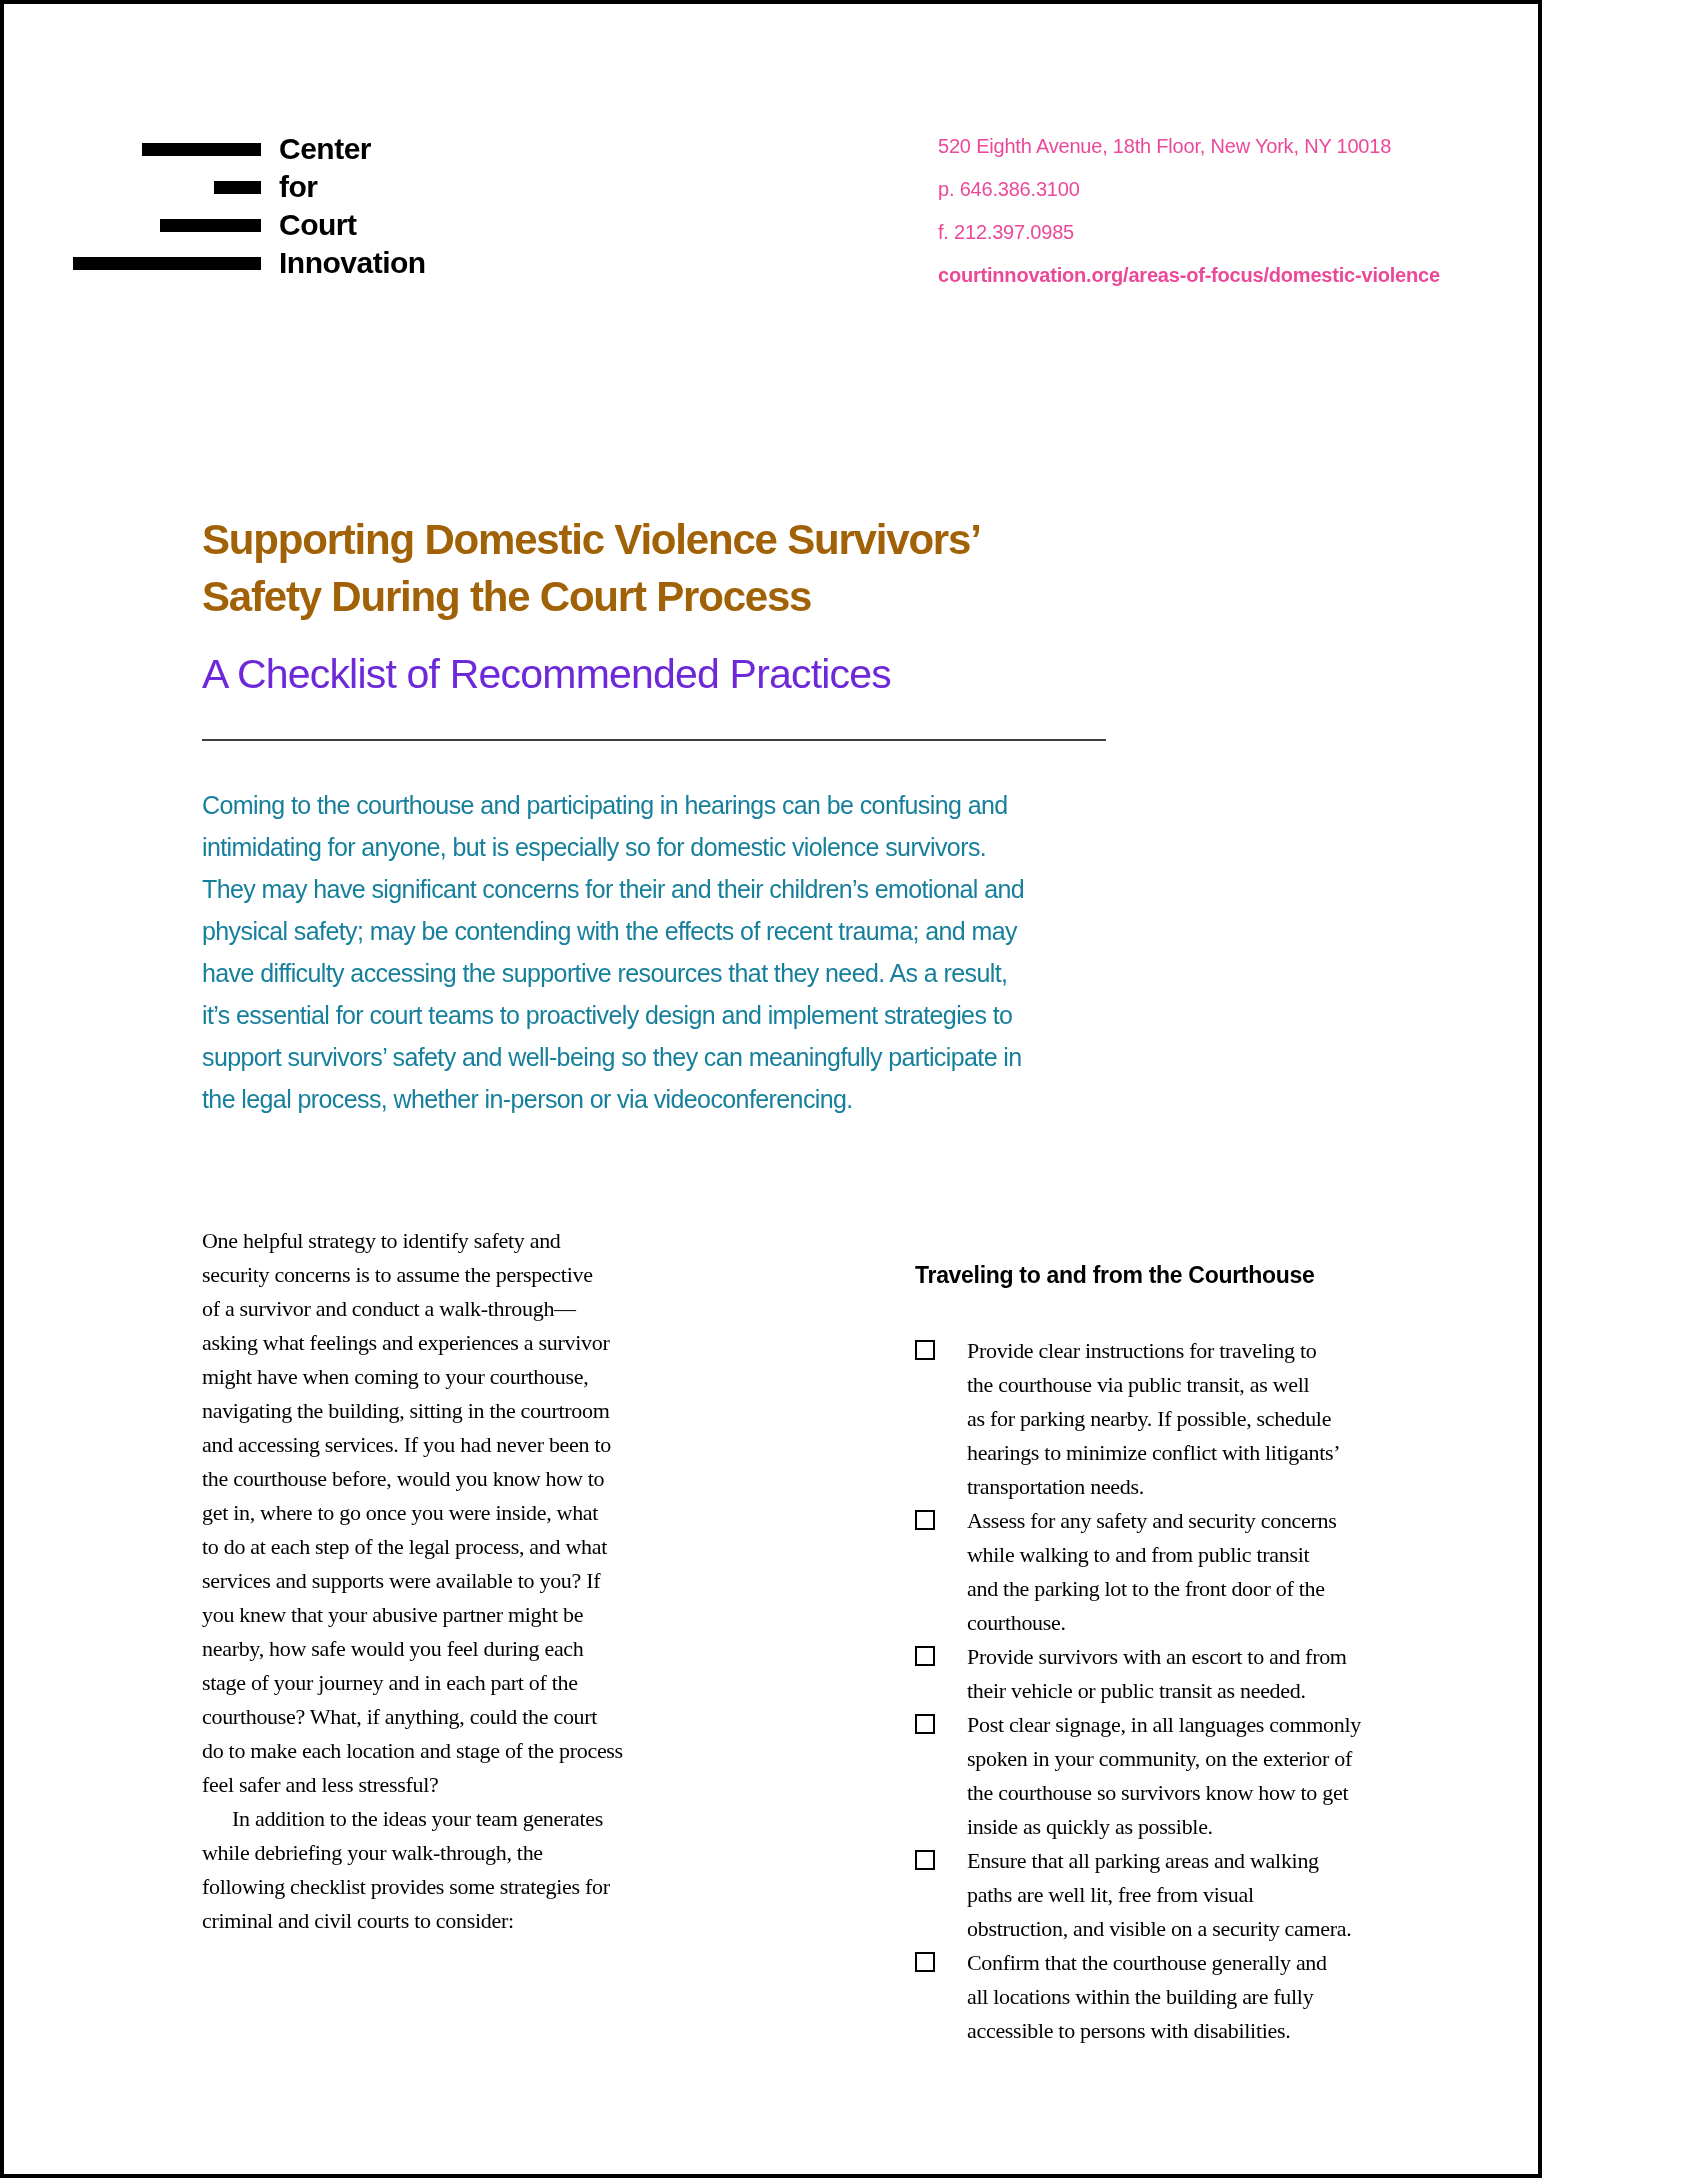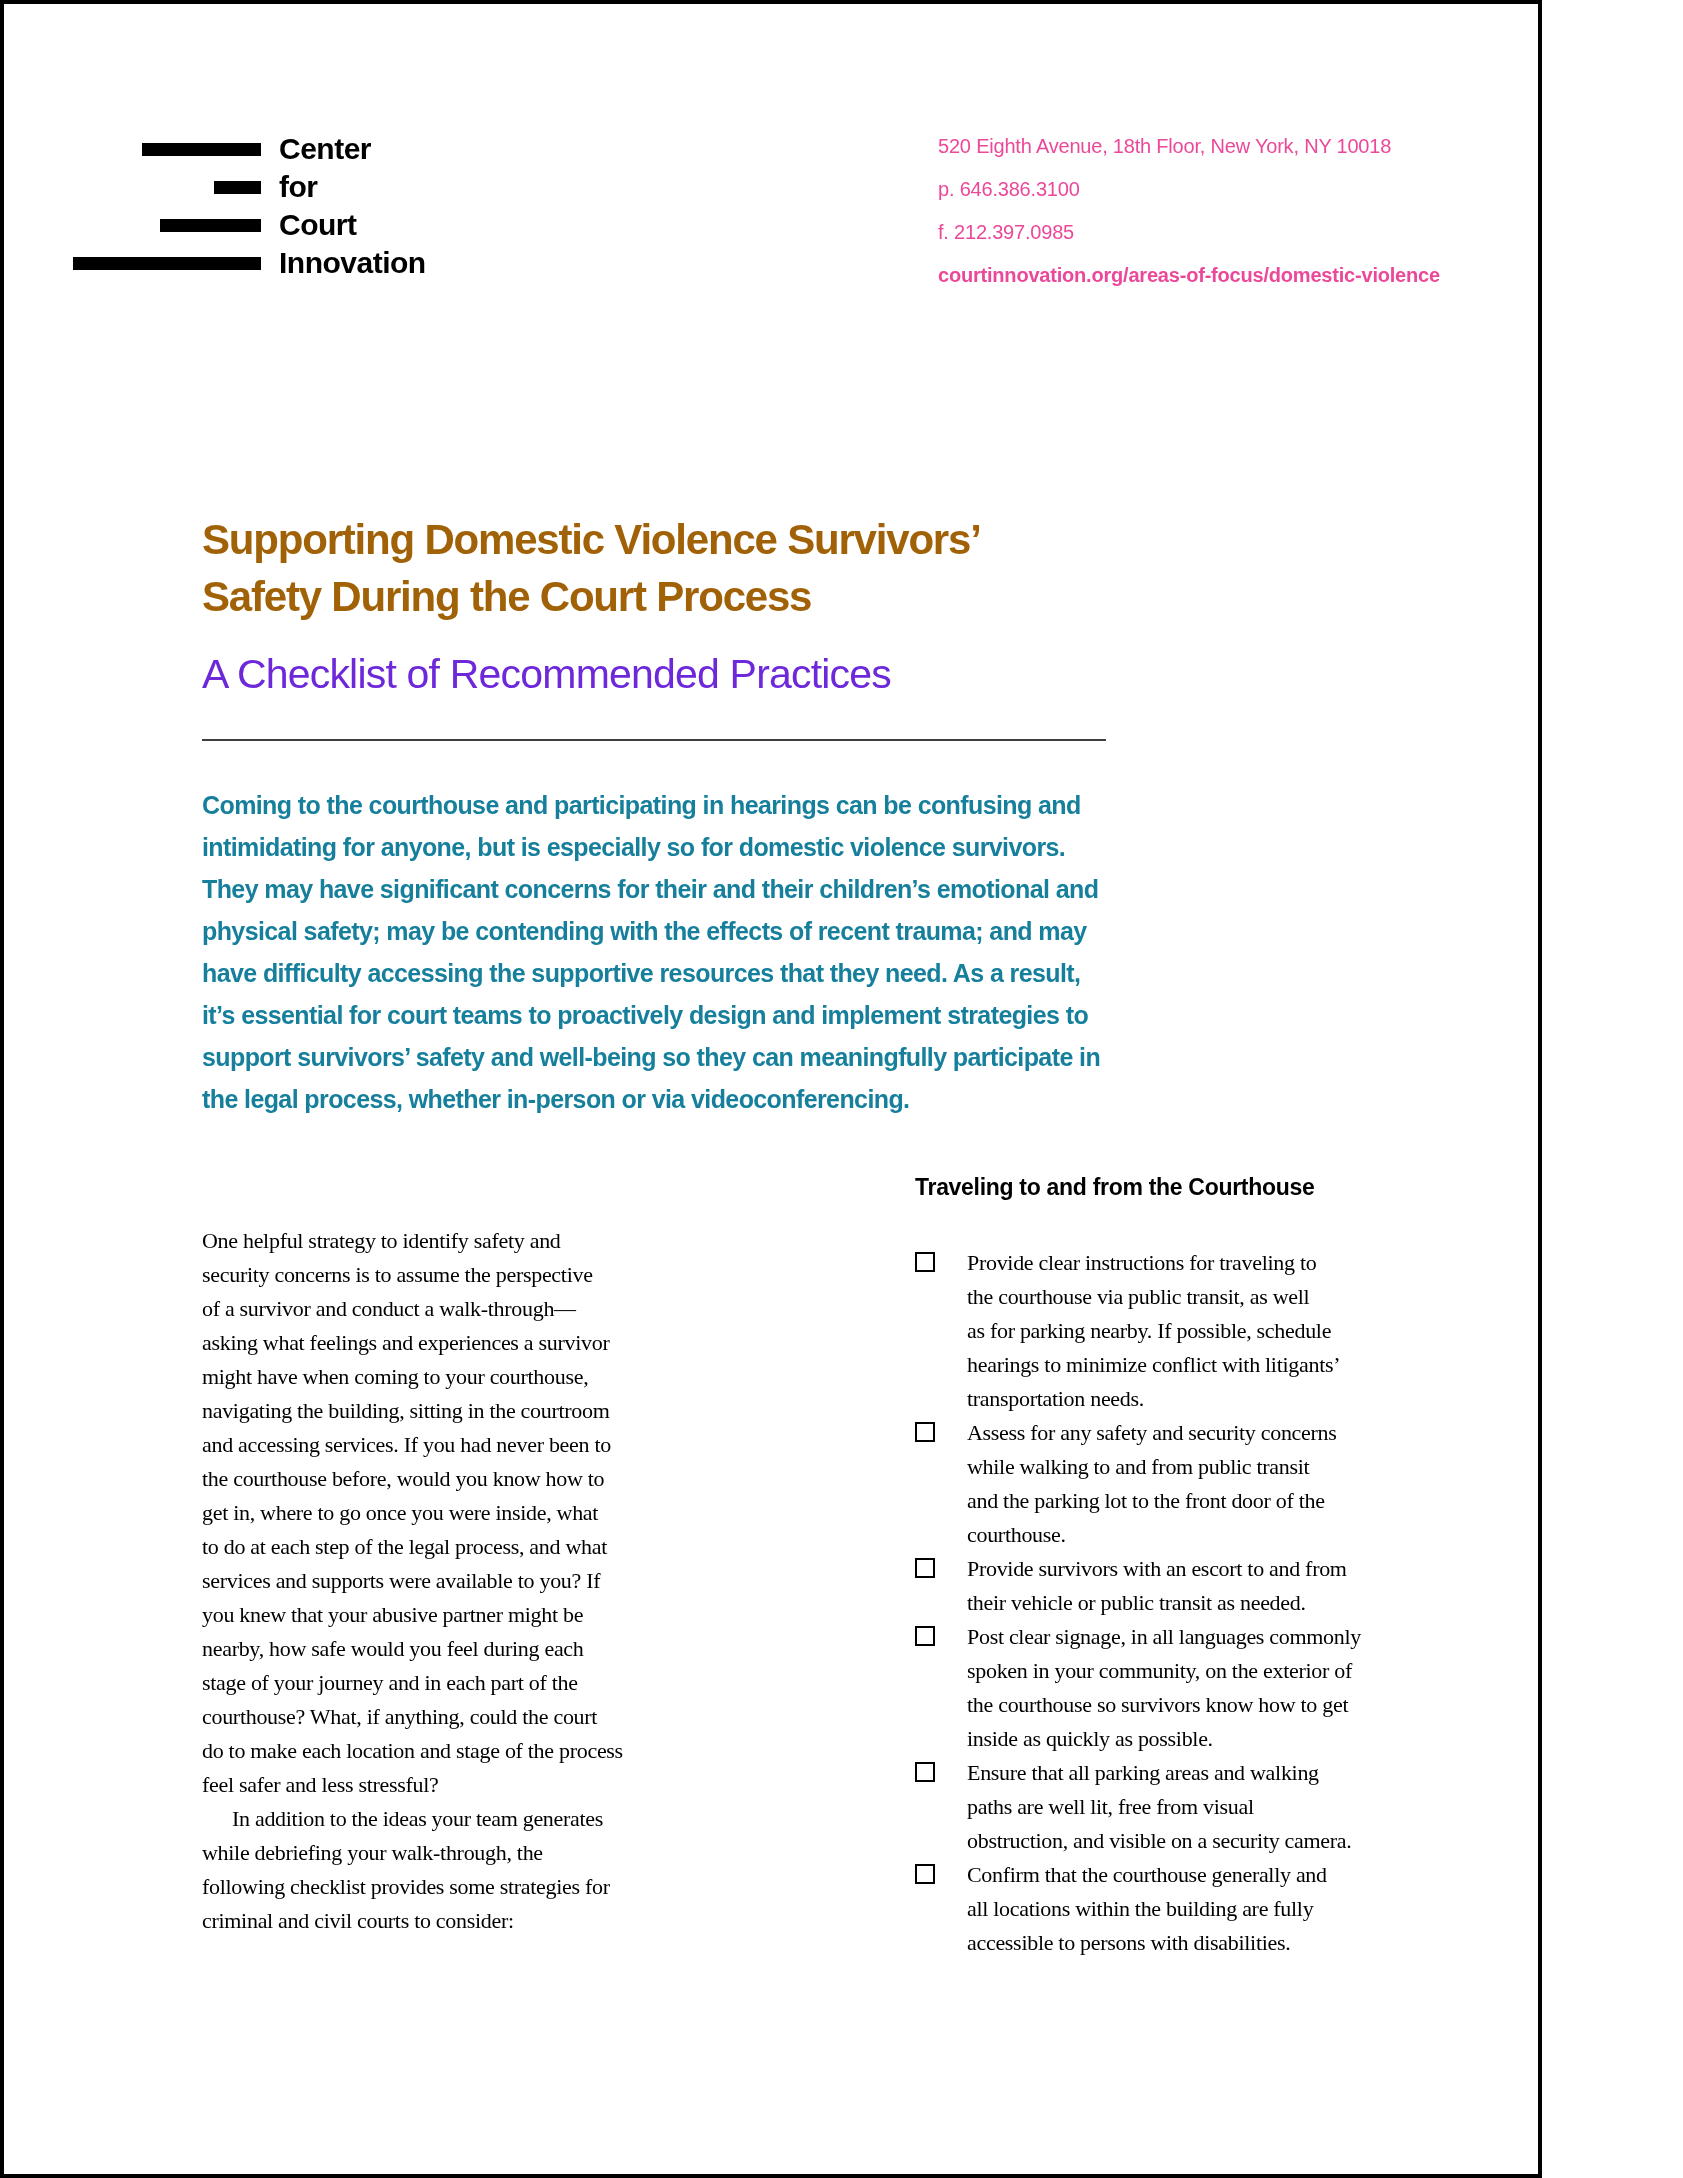--- a/index.html
+++ b/index.html
@@ -46,31 +46,30 @@
   .rule{
     position:absolute;left:198px;top:735px;
     width:904px;height:2px;background:#3f3f3f;
   }
   
   .intro{
     position:absolute;left:198px;top:780px;
     color:#157f9c;
     font-size:25px;line-height:42px;letter-spacing:-0.6px;
     white-space:pre-line;
-    font-weight:bold;
   }
   
   .serif{font-family:"Liberation Serif", serif;color:#000;}
   .col-left{position:absolute;left:198px;top:1220px;width:495px;}
   .col-left p{
     margin:0;font-size:22px;line-height:34px;letter-spacing:-0.3px;
     white-space:pre-line;
   }
   .col-left p.indented{text-indent:30px;}
-  .col-right{position:absolute;left:911px;top:1168px;width:614px;}
+  .col-right{position:absolute;left:911px;top:1256px;width:614px;}
   .section-heading{
     margin:0 0 44px 0;
     font-family:"Liberation Sans", sans-serif;
     font-weight:bold;font-size:23px;line-height:30px;letter-spacing:-0.3px;color:#000;
     white-space:nowrap;
   }
   ul.checklist{list-style:none;margin:0;padding:0;}
   li.check-item{display:flex;align-items:flex-start;margin:0;gap:16px;}
   .checkbox{
     flex:none;

